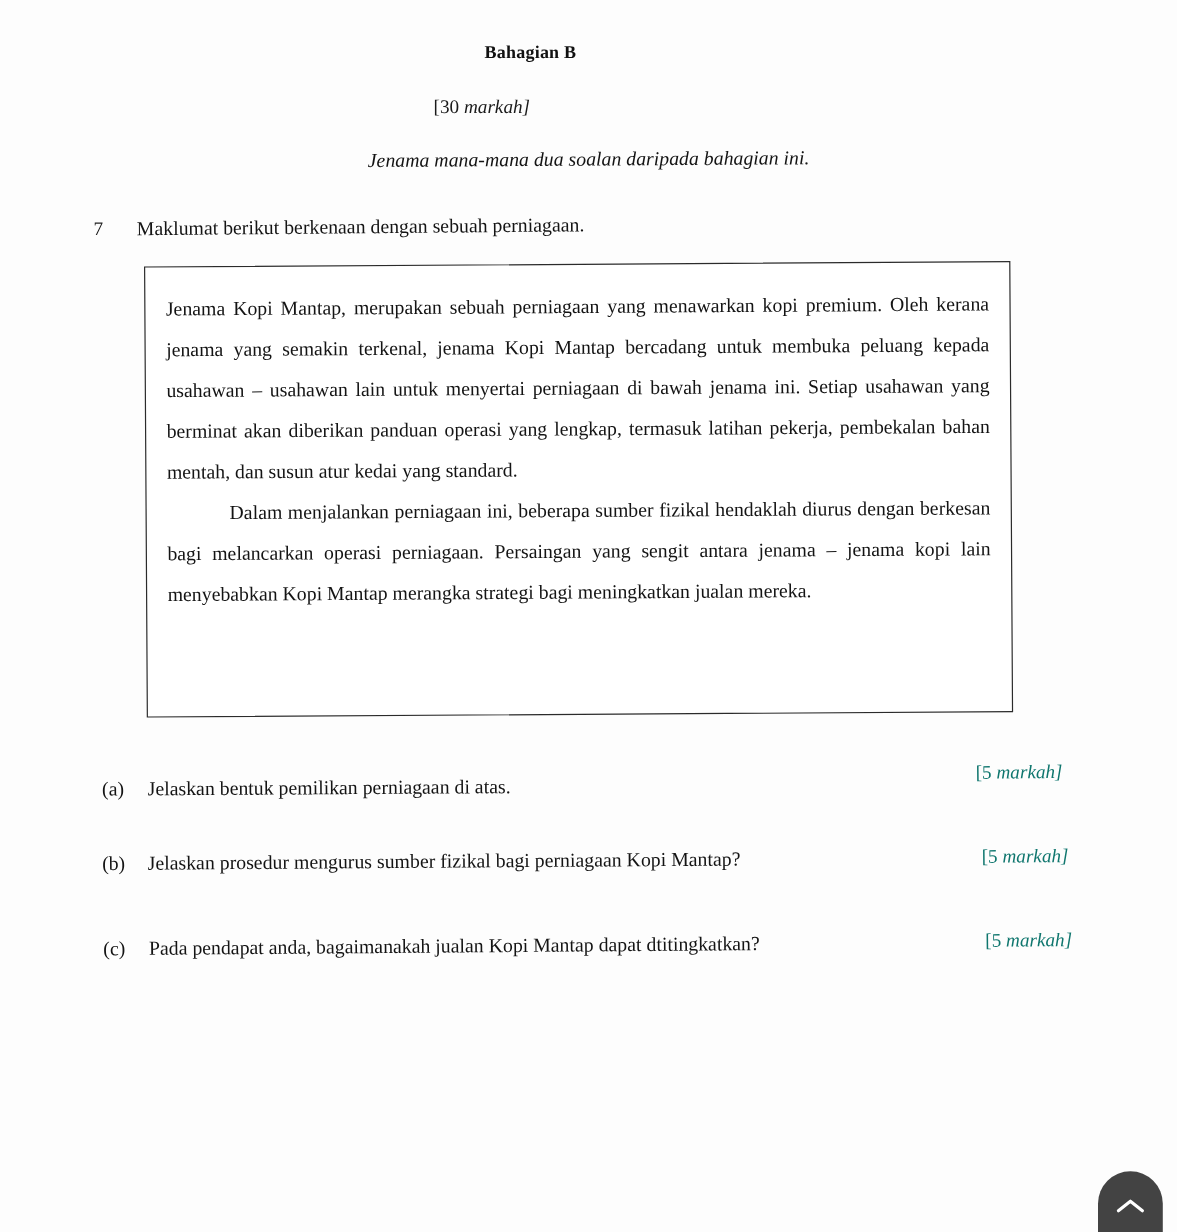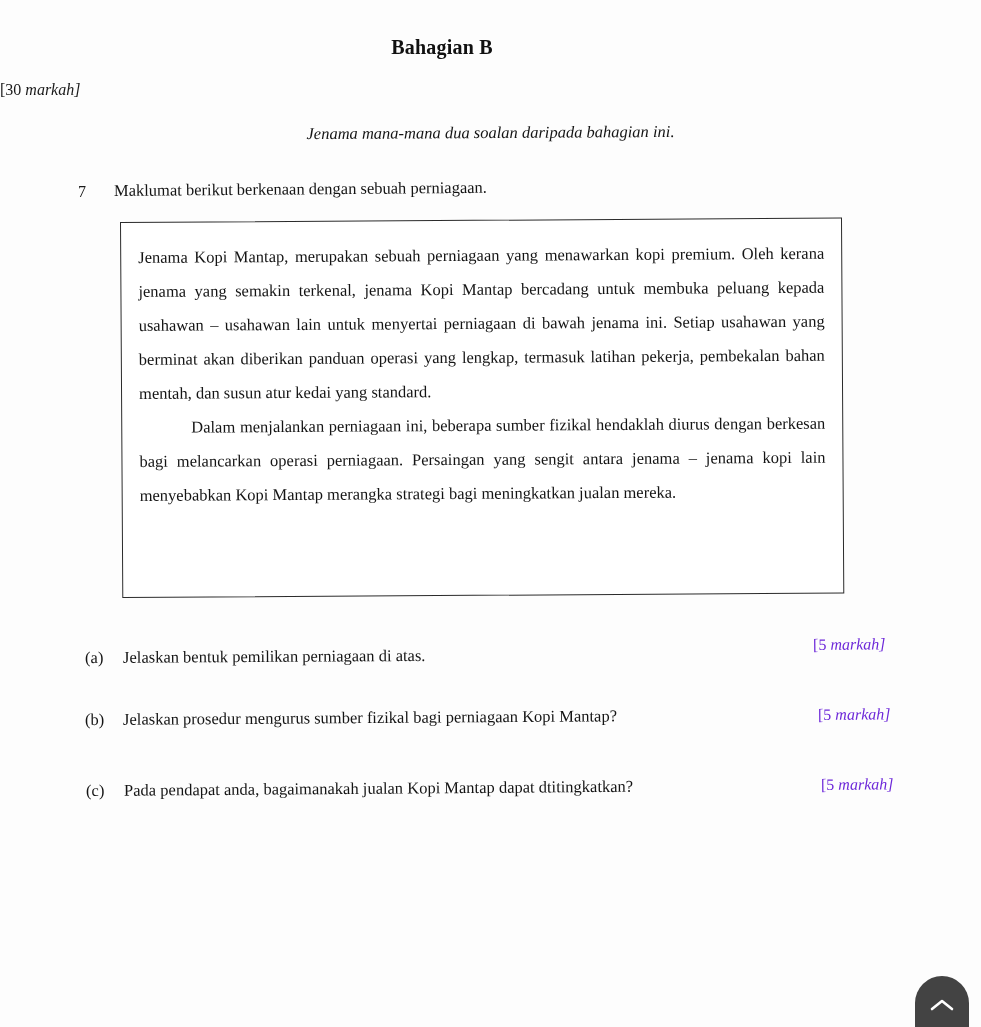--- a/index.html
+++ b/index.html
@@ -23,30 +23,31 @@
     inset: 0;
   }
 
   
   .section-title {
     position: absolute;
     top: 36px;
     left: 0;
     width: 884px;
     text-align: center;
-    font-size: 20px;
+    font-size: 15px;
     font-weight: bold;
     letter-spacing: 0.2px;
     color: #111;
   }
   .marks-total {
     position: absolute;
     top: 81px;
     left: 0;
     width: 803px;
+    text-align: center;
     font-size: 16px;
     color: #1a1a1a;
   }
   .marks-total .ital {
     font-style: italic;
   }
   .instruction {
     position: absolute;
     top: 123px;
     left: 0;
@@ -124,21 +125,21 @@
   }
   .subq .text {
     position: absolute;
     left: 38px;
     top: 0;
     white-space: nowrap;
   }
   .mark {
     position: absolute;
     font-size: 16px;
-    color: #6d28d9;
+    color: #0f766e;
     white-space: nowrap;
   }
   .mark .ital {
     font-style: italic;
   }
 
   #subq-a { top: 648px; left: 85px; transform: rotate(-0.35deg); transform-origin: left center; }
   #mark-a { top: 636px; left: 813px; transform: rotate(-0.6deg); transform-origin: left center; }
 
   #subq-b { top: 710px; left: 85px; transform: rotate(-0.4deg); transform-origin: left center; }

